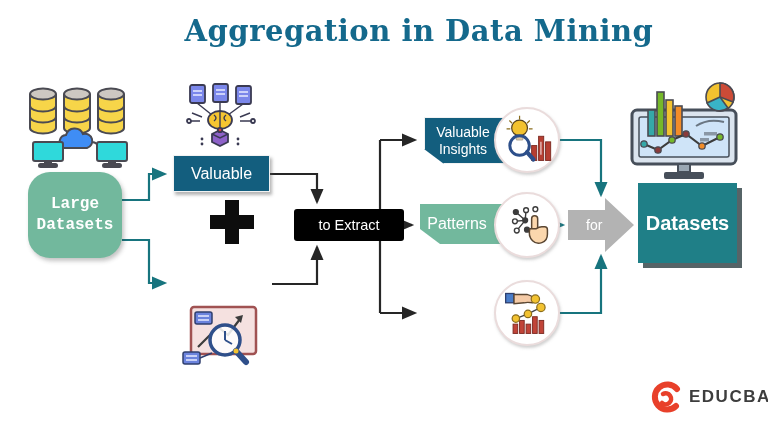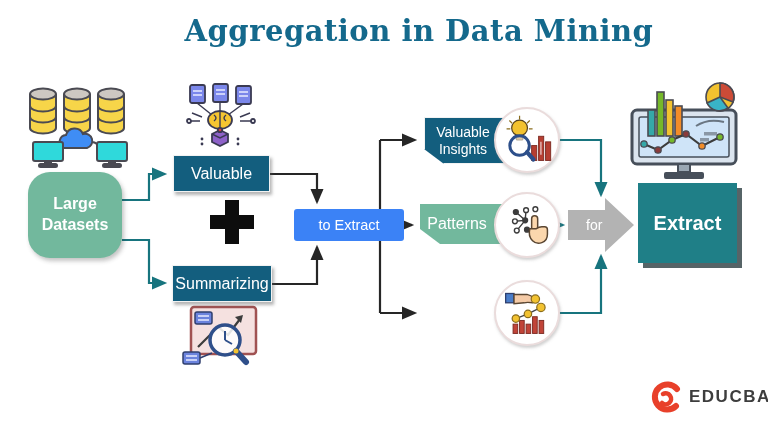--- a/index.html
+++ b/index.html
@@ -14,25 +14,25 @@
     color:#14698c;letter-spacing:0.5px;padding-left:35px;
   }
   .node{
     display:flex;align-items:center;justify-content:center;
     color:#ffffff;box-sizing:border-box;z-index:2;text-align:center;
   }
   .teal{background:#135e7e;border:1px solid #f2f2f2;box-shadow:2px 3px 3px rgba(90,90,90,0.45);}
   .green{background:#72b89d;}
   #large-datasets{
     left:28px;top:172px;width:94px;height:86px;border-radius:22px;
-    font-weight:700;font-size:16px;line-height:1.3;box-shadow:2px 3px 4px rgba(60,60,60,0.3);
+    font-weight:700;font-size:16px;line-height:1.3;box-shadow:2px 3px 4px rgba(60,60,60,0.3);font-family:Liberation Mono, monospace;
   }
   #combining{left:173px;top:155px;width:97px;height:37px;font-size:16px;}
   #summarizing{left:172px;top:265px;width:100px;height:37px;font-size:16px;}
-  #to-extract{left:294px;top:209px;width:110px;height:32px;border-radius:3px;font-size:14.5px;background:#3b82f6;}
+  #to-extract{left:294px;top:209px;width:110px;height:32px;border-radius:3px;font-size:14.5px;background:#000000;}
   .chamfer{clip-path:polygon(0 0,100% 0,100% 100%,20px 100%,0 calc(100% - 15px));}
   #valuable-insights{left:424px;top:117px;width:96px;height:47px;font-size:14px;line-height:1.2;padding-right:18px;}
   #patterns{left:420px;top:204px;width:104px;height:40px;font-size:16px;padding-right:30px;}
   #trends{left:424px;top:293px;width:100px;height:40px;font-size:16px;padding-right:28px;}
   .circle-badge{
     width:62px;height:62px;border-radius:50%;background:#ffffff;
     border:2px solid #eadcdc;box-shadow:1px 2px 3px rgba(120,120,120,0.35);
     display:flex;align-items:center;justify-content:center;z-index:3;
   }
   #vi-circle{left:494px;top:107px;}
@@ -150,21 +150,20 @@
     <circle cx="58" cy="46" r="2.5" fill="#f2c230"></circle>
   </svg>
 
   <div id="large-datasets" class="abs node green">Large Datasets</div>
   <div id="combining" class="abs node teal">Valuable</div>
 
   <svg class="abs icon" style="left:207px;top:197px;" width="50" height="50" viewBox="0 0 50 50">
     <path d="M18,3 h14 v15 h15 v14 h-15 v15 h-14 v-15 h-15 v-14 h15 z" fill="#0d0d0d"></path>
   </svg>
 
-  <div id="summarizing" class="abs node teal">Summarizing</div>
   <div id="to-extract" class="abs node">to Extract</div>
 
   <div id="patterns" class="abs node green chamfer">Patterns</div>
   <div id="valuable-insights" class="abs node teal chamfer">Valuable Insights</div>
 
   <div id="vi-circle" class="abs circle-badge">
     <svg width="52" height="52" viewBox="0 0 56 56">
       <g stroke="#55421f" stroke-width="1.3">
         <path d="M20,2 V6 M9,7 L12,10 M31,7 L28,10 M6,16 H10 M34,16 H30" stroke="#8a6d1d"></path>
         <circle cx="20" cy="15" r="8.5" fill="#f2c230"></circle>
@@ -211,21 +210,21 @@
       <path d="M14,8 l14,0 q4,1 8,4 l-2,5 q-6,-1 -9,0 l-11,1 z" fill="#f5cba7" stroke="#5a4632" stroke-width="1.5"></path>
       <circle cx="37" cy="13" r="4.5" fill="#f2c230" stroke="#8a6d1d" stroke-width="1.3"></circle>
     </svg>
   </div>
 
   <svg class="abs icon" style="left:566px;top:195px;" width="70" height="60" viewBox="0 0 70 60">
     <polygon points="2,15 39,15 39,3 68,30 39,57 39,45 2,45" fill="#b3b3b3"></polygon>
     <text x="20" y="35" font-size="14" fill="#ffffff" font-family="Liberation Sans, sans-serif">for</text>
   </svg>
 
-  <div id="analysis" class="abs node">Extract</div>
+  <div id="analysis" class="abs node">Datasets</div>
 
   <svg class="abs icon" style="left:628px;top:80px;" width="120" height="102" viewBox="0 0 120 102">
     <rect x="4" y="30" width="104" height="54" rx="5" fill="#dbe4ee" stroke="#474f5a" stroke-width="3"></rect>
     <rect x="11" y="37" width="90" height="40" rx="2" fill="#cfe4f8" stroke="#474f5a" stroke-width="1.5"></rect>
     <g stroke="#4a4a52" stroke-width="1.6">
       <rect x="20" y="30" width="7" height="26" fill="#35a8a8"></rect>
       <rect x="29" y="12" width="7" height="44" fill="#76b82a"></rect>
       <rect x="38" y="20" width="7" height="36" fill="#f2c230"></rect>
       <rect x="47" y="26" width="7" height="30" fill="#f28c28"></rect>
     </g>

